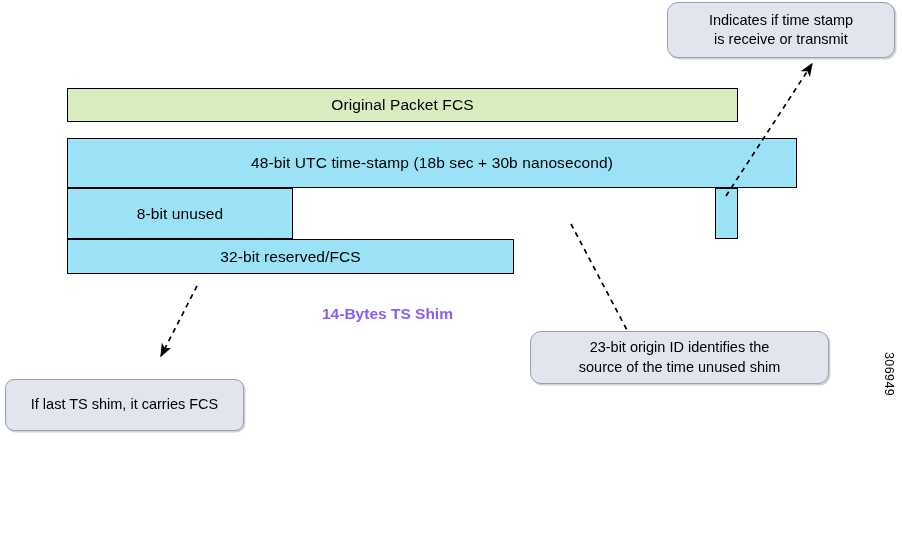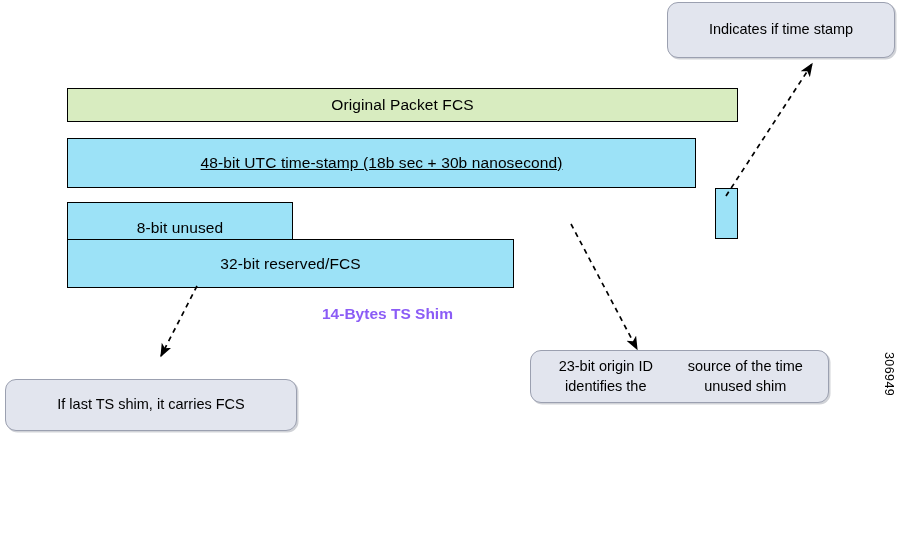--- a/index.html
+++ b/index.html
@@ -86,34 +86,34 @@
 </style>
 </head>
 <body>
 
 <div id="canvas">
 
   <div class="cell green" style="left:67px; top:88px; width:671px; height:34px;">
     <span>Original Packet FCS</span>
   </div>
 
-  <div class="cell blue" style="left:67px; top:138px; width:629px; height:50px;text-decoration:underline;">
+  <div class="cell blue" style="left:67px; top:138px; width:730px; height:50px;">
     <span>48-bit UTC time-stamp (18b sec + 30b nanosecond)</span>
   </div>
 
-  <div class="cell blue" style="left:67px; top:188px; width:226px; height:51px;margin-top:14px;">
+  <div class="cell blue" style="left:67px; top:188px; width:226px; height:51px;">
     <span>8-bit unused</span>
   </div>
 
 
   <div class="cell blue" style="left:715px; top:188px; width:23px; height:51px;">
     <span></span>
   </div>
 
-  <div class="cell blue" style="left:67px; top:239px; width:447px; height:49px;">
+  <div class="cell blue" style="left:67px; top:239px; width:447px; height:35px;">
     <span>32-bit reserved/FCS</span>
   </div>
 
   <div class="caption" style="left:322px; top:305px;">
     <span>14-Bytes TS Shim</span>
   </div>
 
   <svg id="arrows" viewBox="0 0 902 535" xmlns="http://www.w3.org/2000/svg">
     <defs>
       <marker id="ah" markerWidth="9" markerHeight="9" refX="7.2" refY="3.4" orient="auto" markerUnits="strokeWidth">
@@ -123,27 +123,28 @@
 
     <line x1="726" y1="196" x2="812" y2="64" stroke="#000000" stroke-width="1.7" stroke-dasharray="5,4.5" marker-end="url(#ah)"></line>
 
     <line x1="197" y1="286" x2="161" y2="356" stroke="#000000" stroke-width="1.7" stroke-dasharray="5,4.5" marker-end="url(#ah)"></line>
 
     <line x1="571" y1="224" x2="637" y2="349" stroke="#000000" stroke-width="1.7" stroke-dasharray="5,4.5" marker-end="url(#ah)"></line>
   </svg>
 
   <div class="callout" style="left:667px; top:2px; width:228px; height:56px; flex-direction:column;">
     <span>Indicates if time stamp</span>
+    <span>is receive or transmit</span>
   </div>
 
-  <div class="callout" style="left:5px; top:379px; width:292px; height:52px; flex-direction:column;">
+  <div class="callout" style="left:5px; top:379px; width:239px; height:52px; flex-direction:column;border-radius:9px;">
     <span>If last TS shim, it carries FCS</span>
   </div>
 
-  <div class="callout" style="left:530px; top:350px; width:299px; height:53px; flex-direction:row;">
+  <div class="callout" style="left:530px; top:331px; width:299px; height:53px; flex-direction:column;">
     <span>23-bit origin ID identifies the</span>
     <span>source of the time unused shim</span>
   </div>
 
   <div class="figure-id" style="left:896px; top:352px;">
     <span>306949</span>
   </div>
 
 </div>
 

